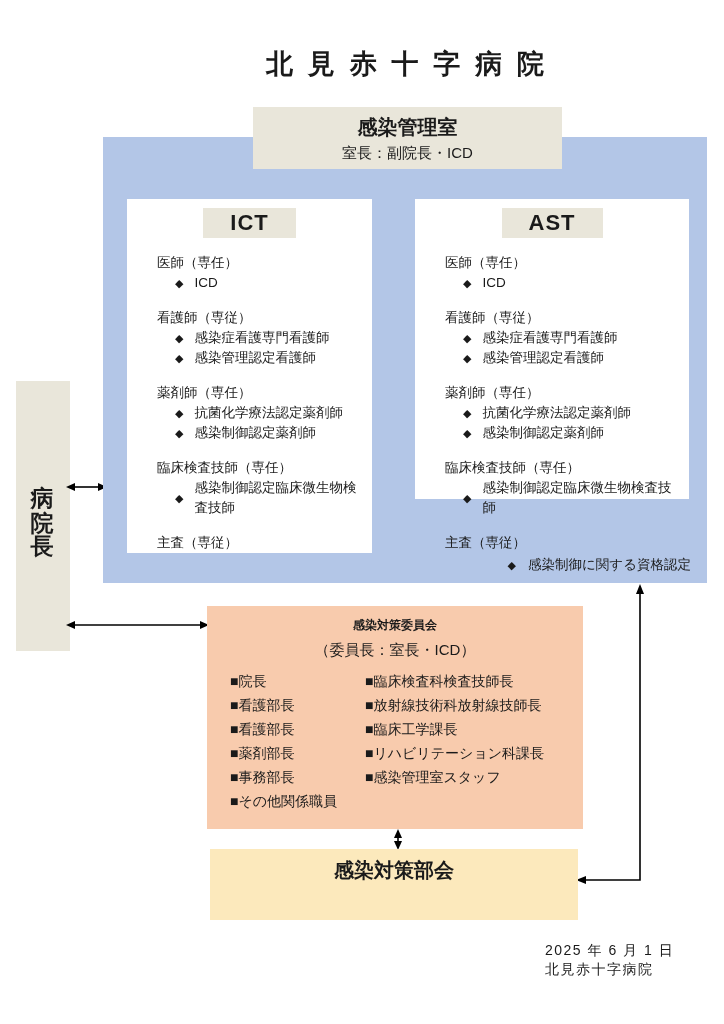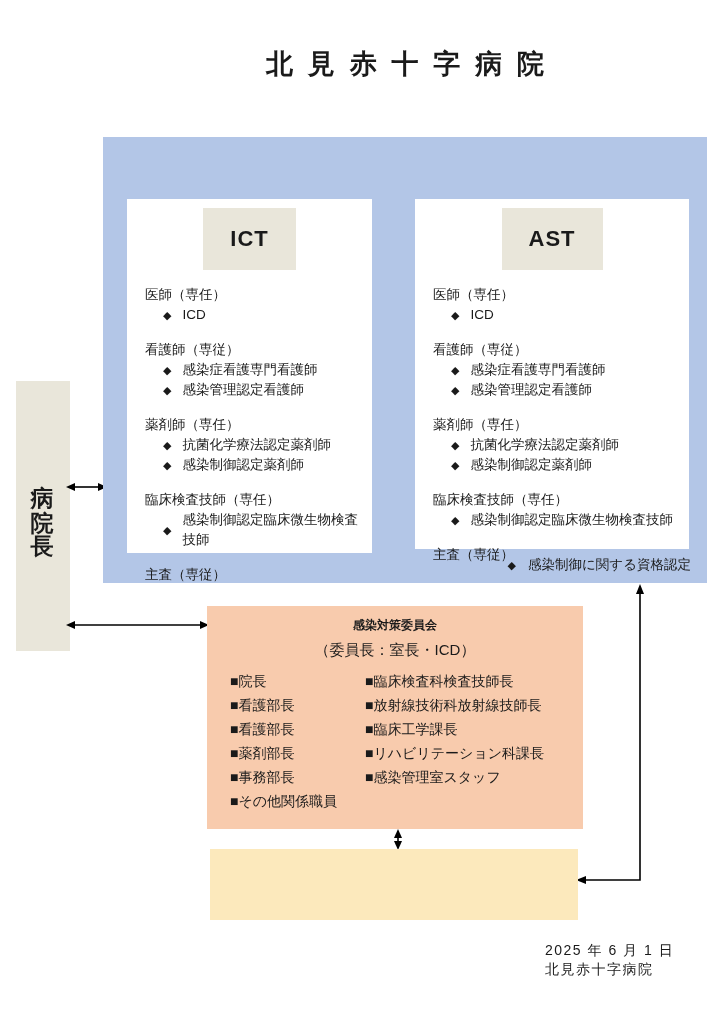--- a/index.html
+++ b/index.html
@@ -19,26 +19,26 @@
   .office-box{
     position:absolute;left:253px;top:107px;width:309px;height:62px;
     background:var(--cream);text-align:center;z-index:2;
   }
   .office-title{font-size:20px;font-weight:bold;margin-top:7px;}
   .office-subtitle{font-size:15px;margin-top:3px;}
   
   .blue-panel{position:absolute;left:103px;top:137px;width:604px;height:446px;background:var(--blue);z-index:1;}
   .team-box{position:absolute;top:62px;background:#fff;}
   #ict-box{left:24px;width:245px;height:354px;}
-  #ast-box{left:312px;width:274px;height:350px;}
+  #ast-box{left:312px;width:274px;height:300px;}
   .team-tag{
-    margin:9px auto 0;width:fit-content;padding:18px 27px;background:var(--cream);
+    margin:9px auto 0;width:fit-content;padding:2px 27px;background:var(--cream);
     font-size:22px;font-weight:bold;letter-spacing:1px;
   }
-  .team-groups{padding:15px 6px 0 18px;font-size:13.5px;}
+  .team-groups{padding:15px 6px 0 30px;font-size:13.5px;}
   .group{margin-bottom:15px;}
   .group-header{line-height:20px;}
   .group-item{display:flex;align-items:center;gap:11px;padding-left:18px;line-height:20px;}
   .diamond{font-size:11px;line-height:1;}
   .footnote{
     position:absolute;right:16px;bottom:9px;font-size:13.5px;
     display:flex;align-items:center;gap:12px;
   }
   
   .director-box{position:absolute;left:16px;top:381px;width:54px;height:270px;background:var(--cream);}
@@ -71,20 +71,24 @@
   .arrow line,.arrow polyline{stroke:#000;stroke-width:1.6;fill:none;}
   .arrow polygon{fill:#000;stroke:none;}
 </style>
 </head>
 <body>
 
 <div class="page">
 
   <h1 class="title">北見赤十字病院</h1>
 
+  <div class="office-box">
+    <div class="office-title">感染管理室</div>
+    <div class="office-subtitle">室長：副院長・ICD</div>
+  </div>
 
   <div class="blue-panel">
     <section class="team-box" id="ict-box">
       <div class="team-tag">ICT</div>
       <div class="team-groups">
           <div class="group">
             <div class="group-header">医師（専任）</div>
             <div class="group-item">
               <span class="diamond">◆</span>
               <span class="item-text">ICD</span>
@@ -218,20 +222,21 @@
           <div class="member">■臨床検査科検査技師長</div>
           <div class="member">■放射線技術科放射線技師長</div>
           <div class="member">■臨床工学課長</div>
           <div class="member">■リハビリテーション科課長</div>
           <div class="member">■感染管理室スタッフ</div>
         </div>
     </div>
   </div>
 
   <div class="subcommittee-box">
+    <div class="sub-title">感染対策部会</div>
   </div>
 
   <div class="footer">
     <div>2025 年 6 月 1 日</div>
     <div>北見赤十字病院</div>
   </div>
 
 </div>
 
 </body></html>

